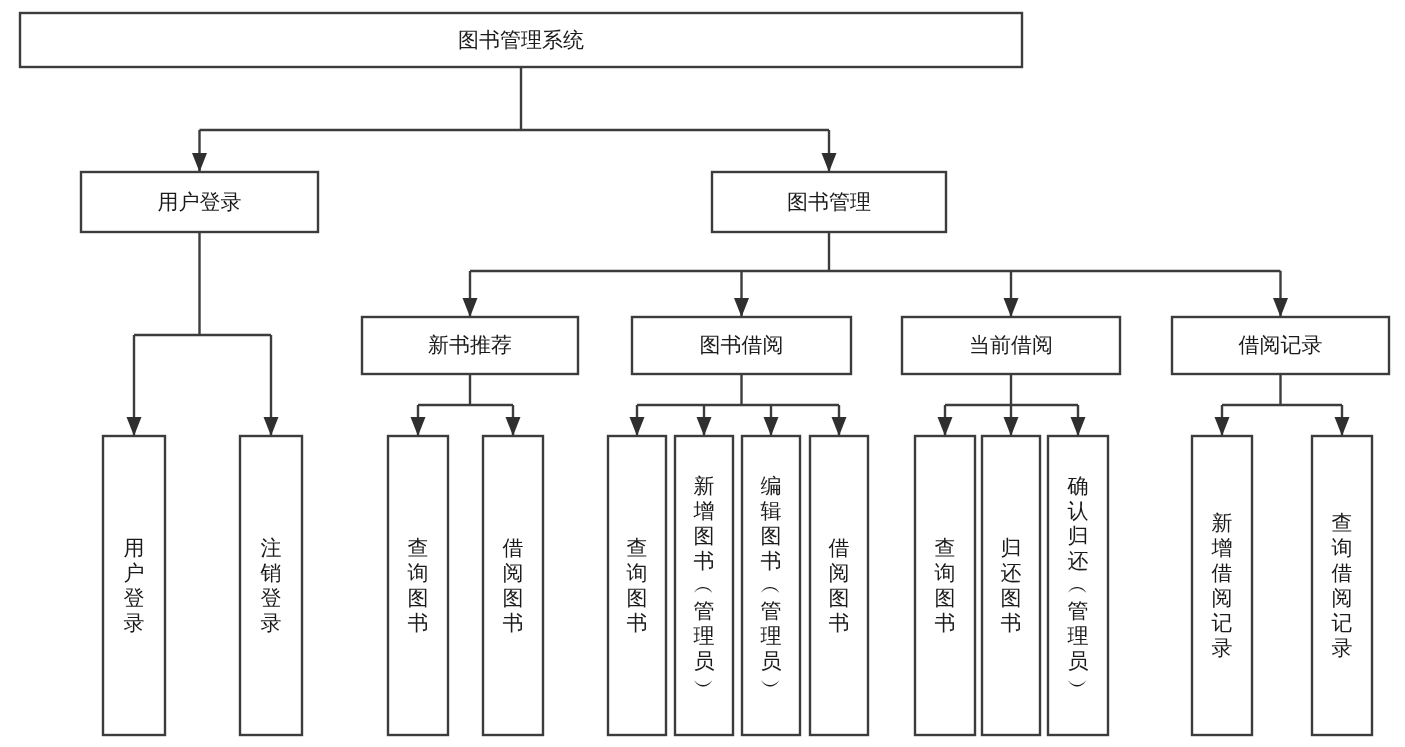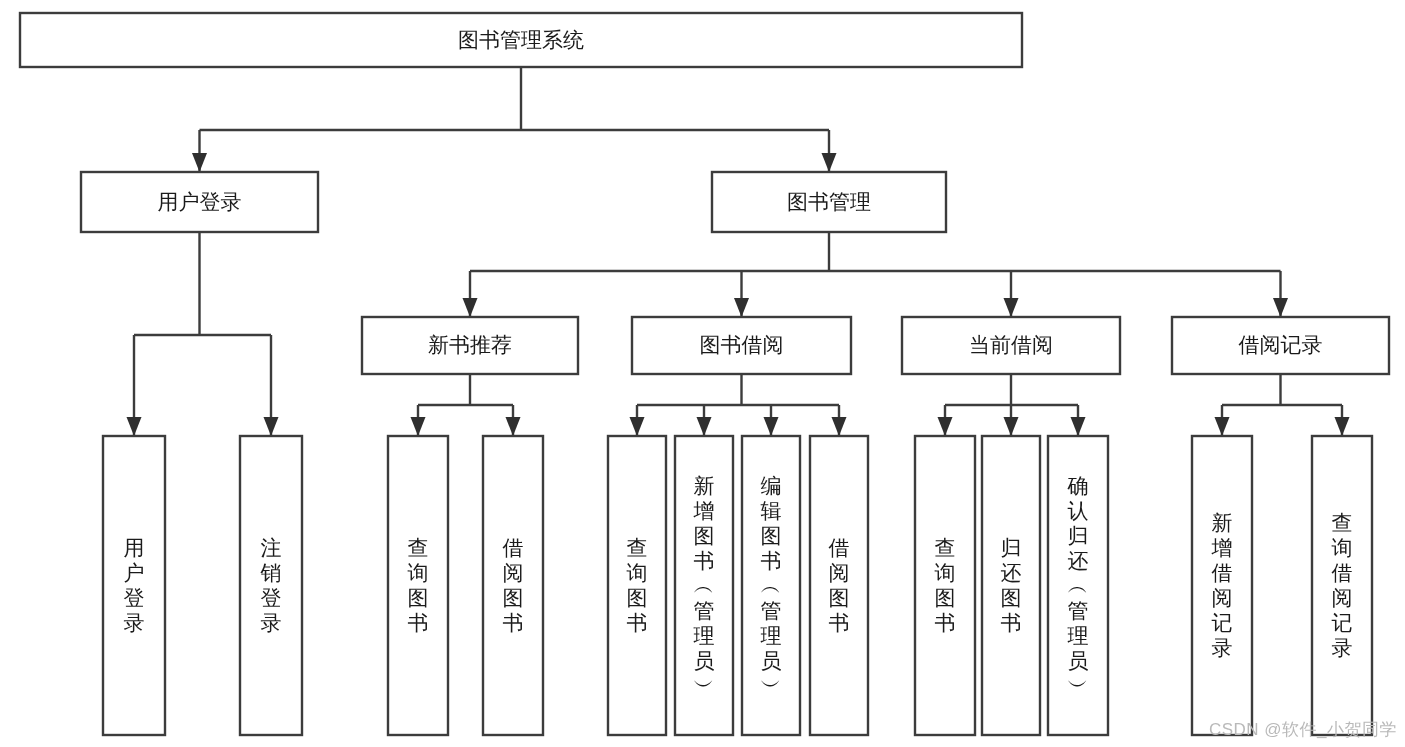--- a/index.html
+++ b/index.html
@@ -209,14 +209,13 @@
         <g>
           <rect x="1192" y="436" width="60" height="299" class="node-box"></rect>
           <text x="1222" class="node-label-v"><tspan x="1222" y="530">新</tspan><tspan x="1222" y="555">增</tspan><tspan x="1222" y="580">借</tspan><tspan x="1222" y="605">阅</tspan><tspan x="1222" y="630">记</tspan><tspan x="1222" y="655">录</tspan></text>
         </g>
         <g>
           <rect x="1312" y="436" width="60" height="299" class="node-box"></rect>
           <text x="1342" class="node-label-v"><tspan x="1342" y="530">查</tspan><tspan x="1342" y="555">询</tspan><tspan x="1342" y="580">借</tspan><tspan x="1342" y="605">阅</tspan><tspan x="1342" y="630">记</tspan><tspan x="1342" y="655">录</tspan></text>
         </g>
       </g>
   </svg>
-  <div class="watermark">CSDN @软件_小贺同学</div>
 </div>
 
 </body></html>

